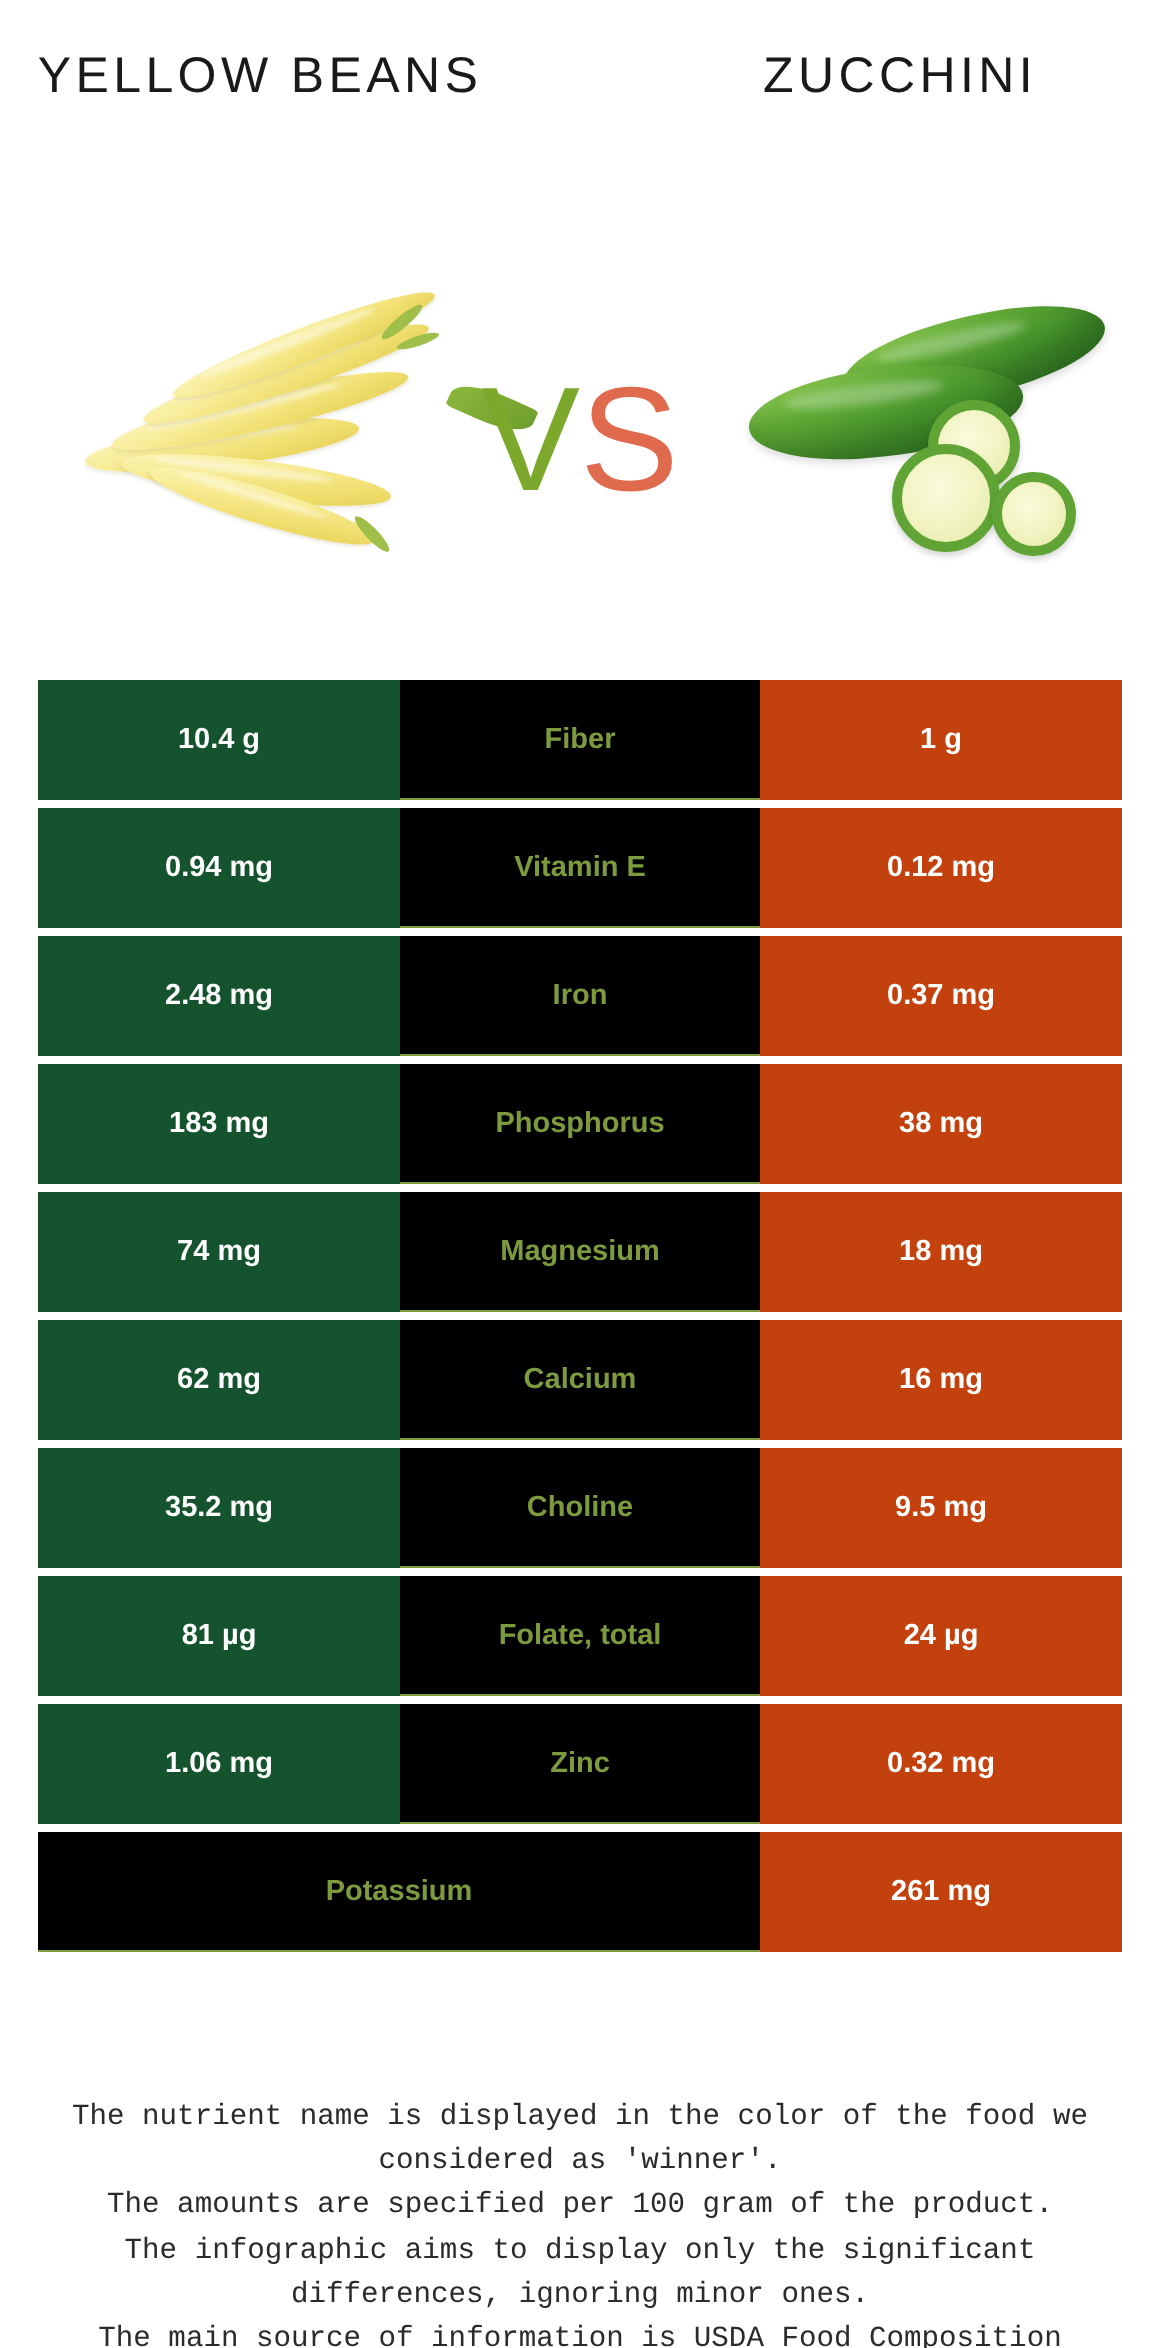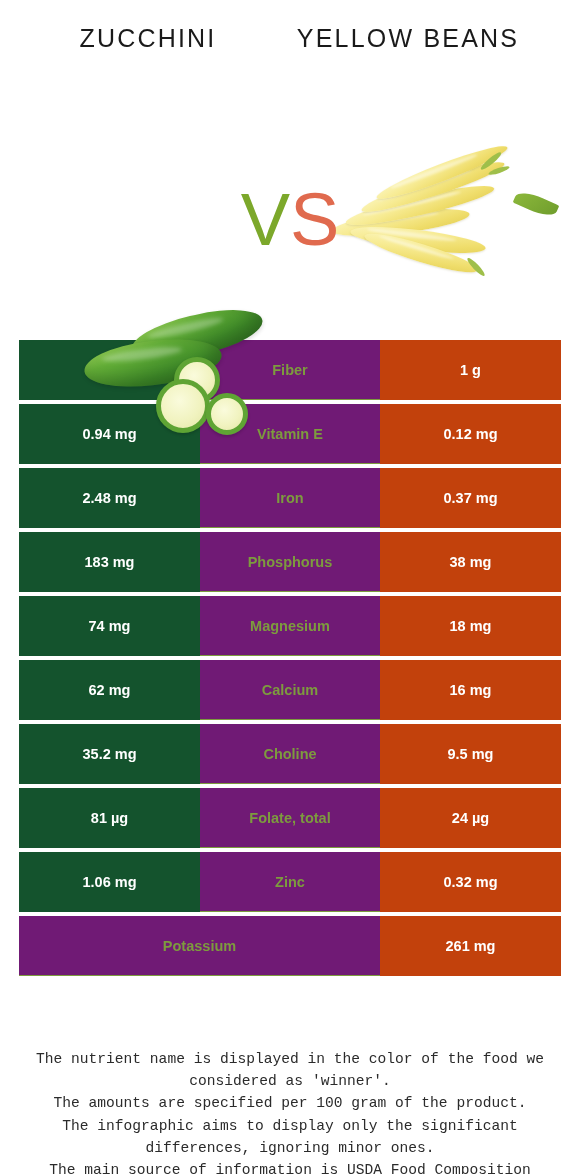--- a/index.html
+++ b/index.html
@@ -37,21 +37,20 @@
   }
   .title-left { padding-right: 42px; }
   .title-right { padding-left: 18px; }
 
   
   .hero {
     height: 240px;
     position: relative;
     display: flex;
     align-items: center;
-    flex-direction: column;
   }
   .hero-side {
     flex: 1;
     height: 240px;
     position: relative;
   }
   .vs {
     width: 120px;
     text-align: center;
     font-size: 74px;
@@ -156,21 +155,21 @@
     font-weight: 600;
     box-sizing: border-box;
   }
   .cell-left  { background: #14532d; }
   .cell-right { background: #c2410c; }
   .cell-mid {
     flex: 1;
     display: flex;
     align-items: center;
     justify-content: center;
-    background: #701a75;
+    background: #000000;
     border-bottom: 1px solid #7D9B3E;
     font-size: 14.5px;
     font-weight: 600;
     color: #7D9B3E;
     box-sizing: border-box;
   }
   .row:first-child .cell-mid { border-top: 0; }
 
   
   .footnote {
@@ -180,22 +179,22 @@
     line-height: 1.52;
     color: #2b2b2b;
     font-family: Liberation Mono, monospace;
   }
   .footnote div { margin: 0; }
 </style>
 </head>
 <body>
 
 <div class="header">
+  <div class="title title-left">Yellow beans</div>
   <div class="title title-right">Zucchini</div>
-  <div class="title title-left">Yellow beans</div>
 </div>
 
 <div class="hero">
 
   <div class="hero-side">
     <div class="beans">
       <div class="bean" style="left:4px;  top:74px; width:138px; height:21px; transform:rotate(-7deg);"></div>
       <div class="bean" style="left:16px; top:58px; width:152px; height:19px; transform:rotate(-13deg);"></div>
       <div class="bean" style="left:30px; top:40px; width:150px; height:18px; transform:rotate(-18deg);"></div>
       <div class="bean" style="left:44px; top:26px; width:140px; height:17px; transform:rotate(-21deg);"></div>

